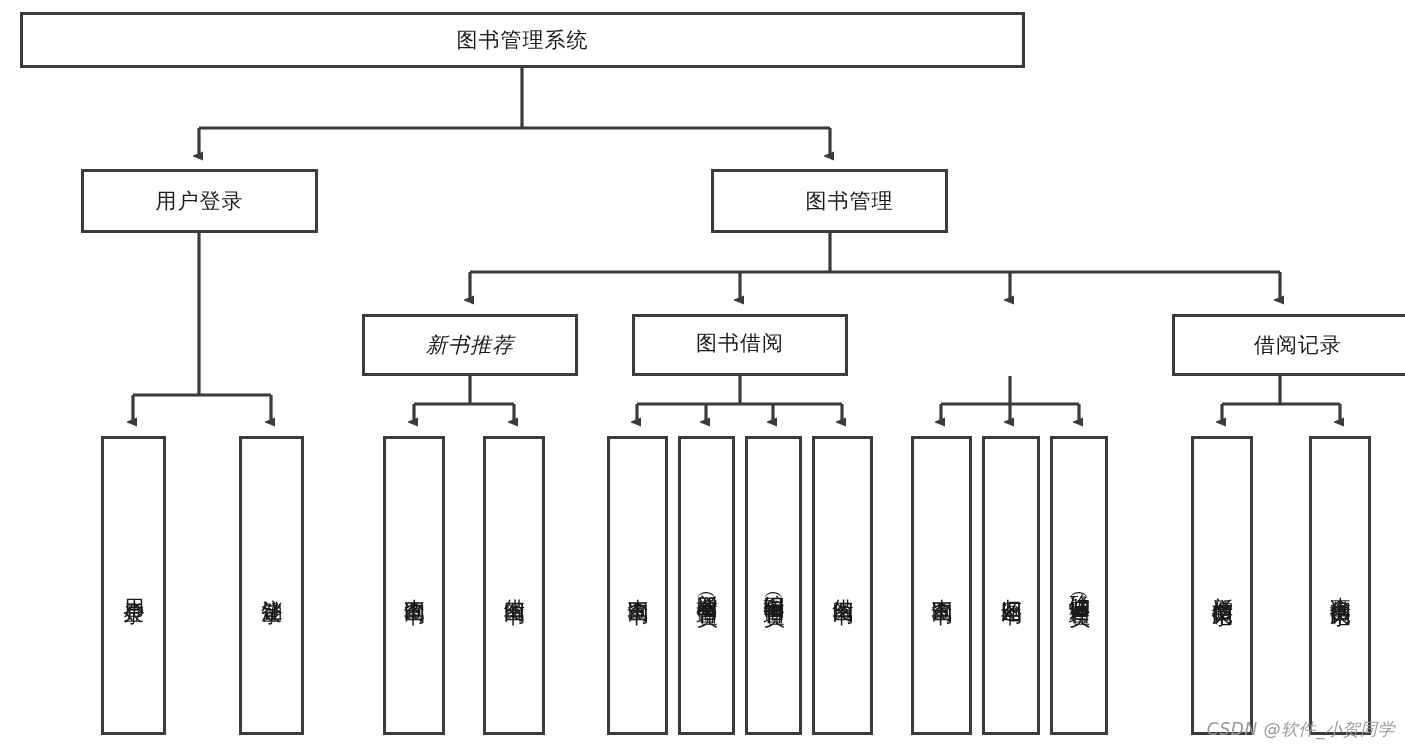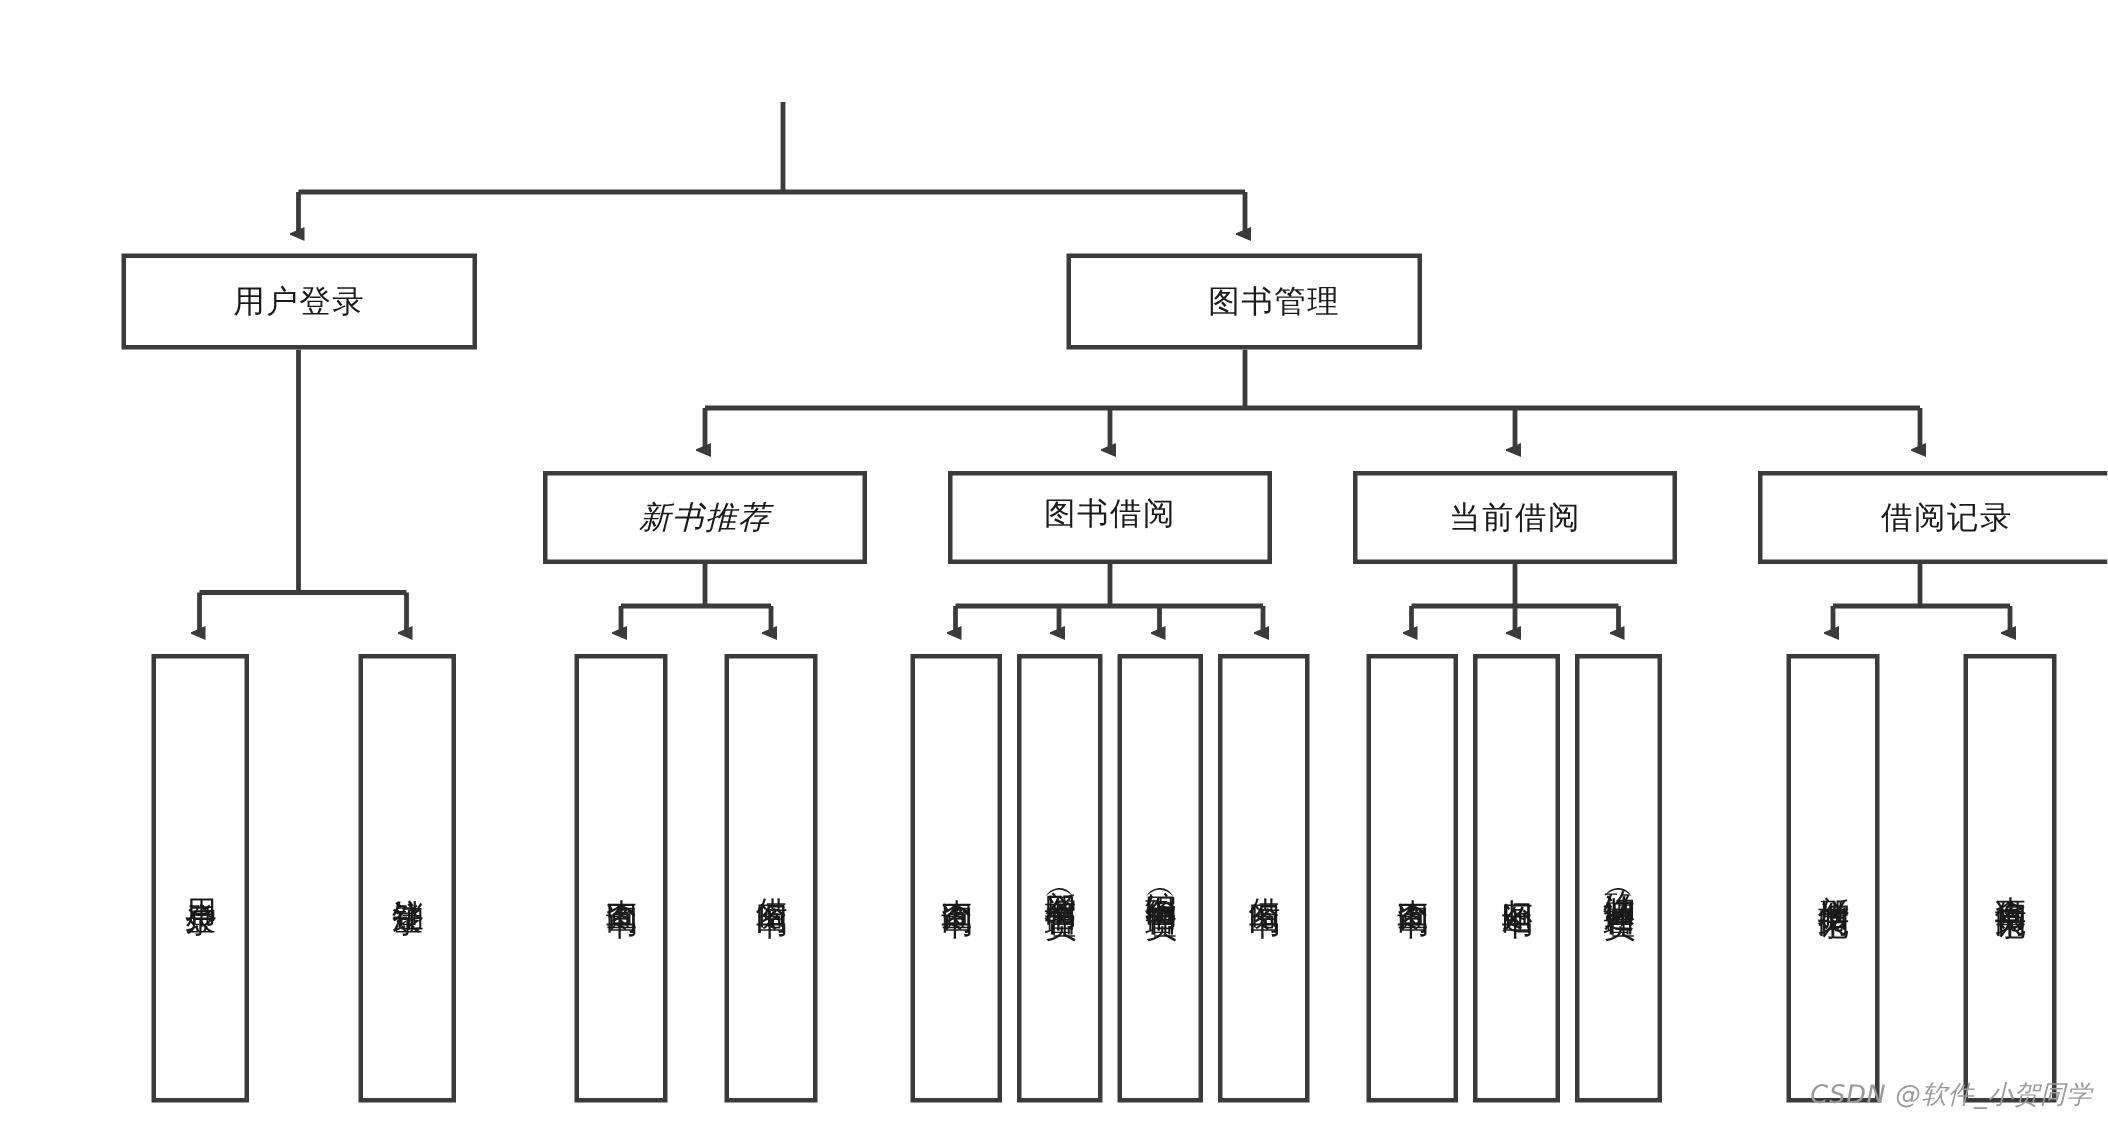--- a/index.html
+++ b/index.html
@@ -115,36 +115,36 @@
       <path d="M1010,404 L1010,422" marker-end="url(#arrow)"></path>
       <path d="M1079,404 L1079,422" marker-end="url(#arrow)"></path>
 
       <path d="M1280,376 L1280,404"></path>
       <path d="M1222,404 L1340,404"></path>
       <path d="M1222,404 L1222,422" marker-end="url(#arrow)"></path>
       <path d="M1340,404 L1340,422" marker-end="url(#arrow)"></path>
     </g>
   </svg>
 
+  <div class="node" style="left:20px; top:12px; width:1005px; height:56px;">
+    <span class="node-label">图书管理系统</span>
+  </div>
 
   <div class="node" style="left:81px; top:169px; width:237px; height:64px;">
     <span class="node-label">用户登录</span>
   </div>
   <div class="node" style="left:711px; top:169px; width:237px; height:64px;padding-left:40px;">
     <span class="node-label">图书管理</span>
   </div>
 
   <div class="node" style="left:362px; top:314px; width:216px; height:62px;font-style:italic;">
     <span class="node-label">新书推荐</span>
   </div>
   <div class="node" style="left:632px; top:314px; width:216px; height:62px;font-family:Liberation Mono, monospace;">
     <span class="node-label">图书借阅</span>
-  </div>
-  <div class="node" style="left:902px; top:314px; width:216px; height:62px;">
-    <span class="node-label">当前借阅</span>
   </div>
   <div class="node" style="left:1172px; top:314px; width:252px; height:62px;">
     <span class="node-label">借阅记录</span>
   </div>
 
   <div class="node leaf" style="left:101px; top:436px; width:65px; height:299px;">
     <span class="node-label">用户登录</span>
   </div>
   <div class="node leaf" style="left:239px; top:436px; width:65px; height:299px;">
     <span class="node-label">注销登录</span>

